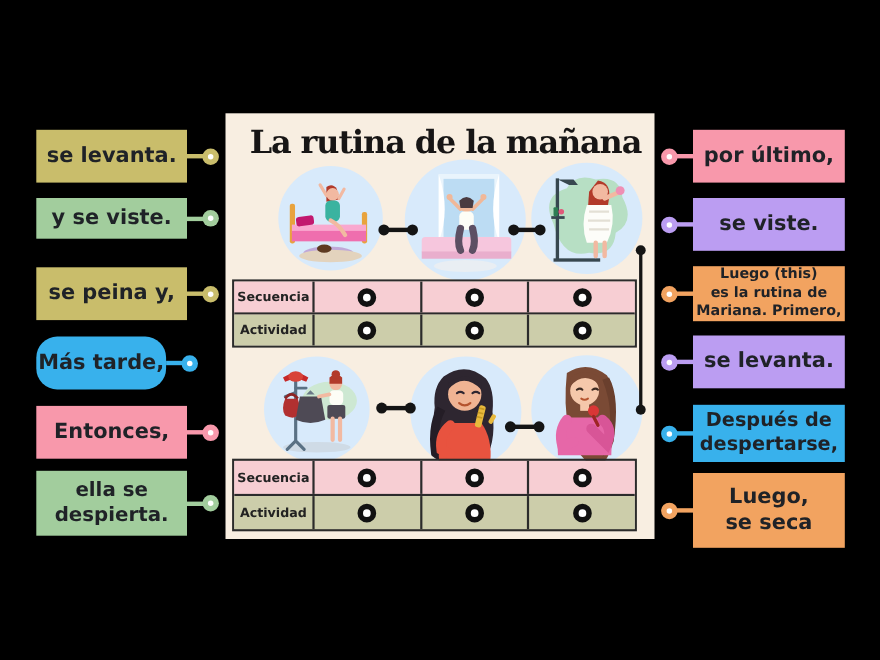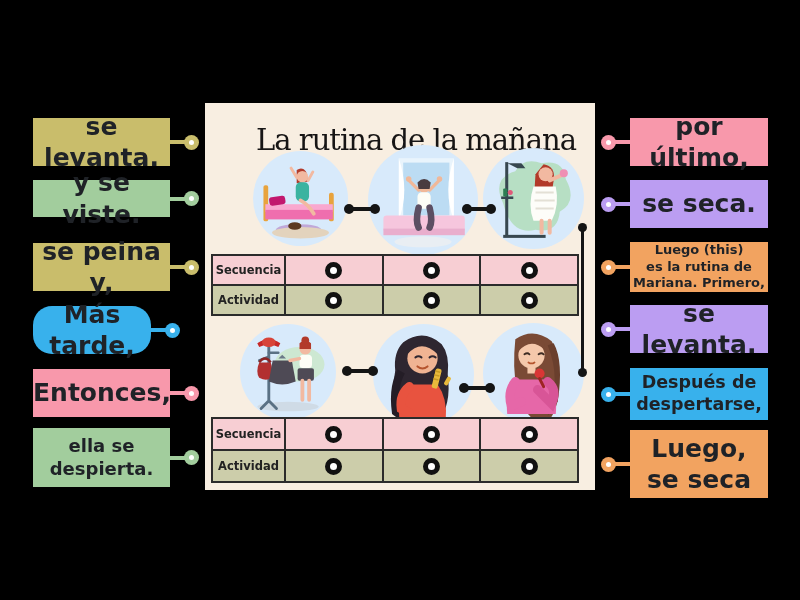--- a/index.html
+++ b/index.html
@@ -1,22 +1,22 @@
 <!DOCTYPE html>
 <html><head>
 <meta charset="utf-8">
 <style>
   html,body{margin:0;padding:0;background:#000;}
   .stage{position:relative;width:800px;height:600px;background:#000;overflow:hidden;
          font-family:"DejaVu Sans","Liberation Sans",sans-serif;}
 
   
   .card{position:absolute;left:205px;top:103px;width:390px;height:387px;background:#f8eee1;}
-  .title{position:absolute;left:0;top:4px;width:100%;text-align:center;margin:16px;
-         font-family:"DejaVu Serif","Liberation Serif",serif;font-weight:400;
+  .title{position:absolute;left:0;top:4px;width:100%;text-align:center;margin:5px;
+         font-family:"DejaVu Serif","Liberation Serif",serif;font-weight:700;
          font-size:29px;letter-spacing:-1px;color:#171515;}
 
   .scene{position:absolute;border-radius:50%;background:#d8eafb;overflow:hidden;}
   .scene svg{display:block;width:100%;height:100%;}
   .s1{left:48px;top:48px;width:95px;height:95px;}
   .s2{left:163px;top:42px;width:110px;height:110px;}
   .s3{left:278px;top:45px;width:101px;height:101px;}
   .s4{left:35px;top:221px;width:96px;height:96px;}
   .s5{left:168px;top:221px;width:101px;height:101px;}
   .s6{left:278px;top:220px;width:101px;height:101px;}
@@ -44,21 +44,21 @@
   .tlabel{width:71px;display:flex;align-items:center;justify-content:center;
       border-right:2px solid #2b2b2b;font-size:11.5px;font-weight:bold;color:#222;}
   .tcell{flex:1;display:flex;align-items:center;justify-content:center;
       border-right:2px solid #2b2b2b;}
   .tcell:last-child{border-right:none;}
   .t1 .trow{height:28px;} .t2 .trow{height:30px;}
   .ring{width:7px;height:7px;border:5px solid #111;border-radius:50%;background:#fff;display:block;}
 
   
   .tag{position:absolute;display:flex;align-items:center;justify-content:center;
-       text-align:center;color:#1f2227;font-weight:bold;font-size:25px;line-height:1.25;}
+       text-align:center;color:#1f2227;font-weight:bold;font-size:19px;line-height:1.25;}
   .tag-text{white-space:pre-line;display:block;width:100%;}
   .c-khaki{--c:#c9bd6b;background:var(--c);}
   .c-green{--c:#a2cd9d;background:var(--c);}
   .c-blue{--c:#38b1ec;background:var(--c);}
   .c-pink{--c:#f898ab;background:var(--c);}
   .c-purple{--c:#bb9df2;background:var(--c);}
   .c-orange{--c:#f2a360;background:var(--c);}
 
   .tag .stem{position:absolute;top:50%;margin-top:-2px;width:16px;height:4px;background:var(--c);}
   .tag .dot{position:absolute;top:50%;margin-top:-7.5px;width:15px;height:15px;
@@ -294,21 +294,21 @@
     <span class="stem"></span>
     <span class="dot"></span>
   </div>
 
   <div class="tag right pos-r1 c-pink">
     <span class="tag-text">por último,</span>
     <span class="stem"></span>
     <span class="dot"></span>
   </div>
   <div class="tag right pos-r2 c-purple">
-    <span class="tag-text">se seca.</span>
+    <span class="tag-text">se viste.</span>
     <span class="stem"></span>
     <span class="dot"></span>
   </div>
   <div class="tag right pos-r3 c-orange">
     <span class="tag-text">Luego (this)
 es la rutina de
 Mariana. Primero,</span>
     <span class="stem"></span>
     <span class="dot"></span>
   </div>

